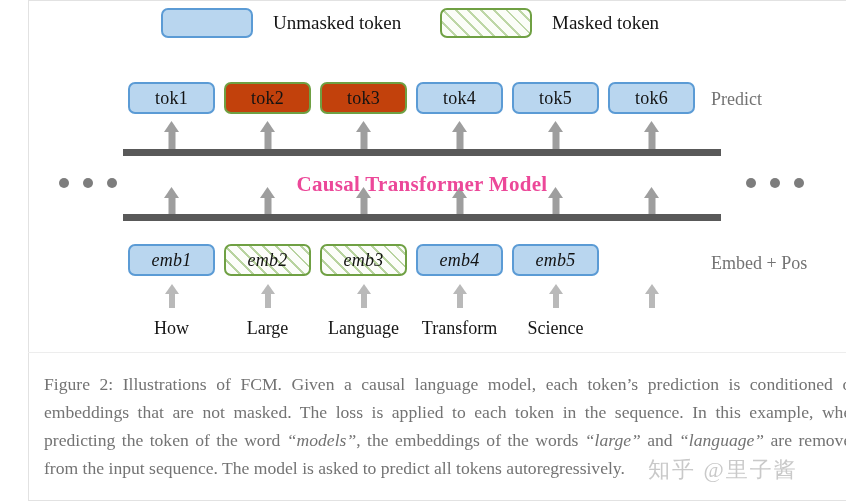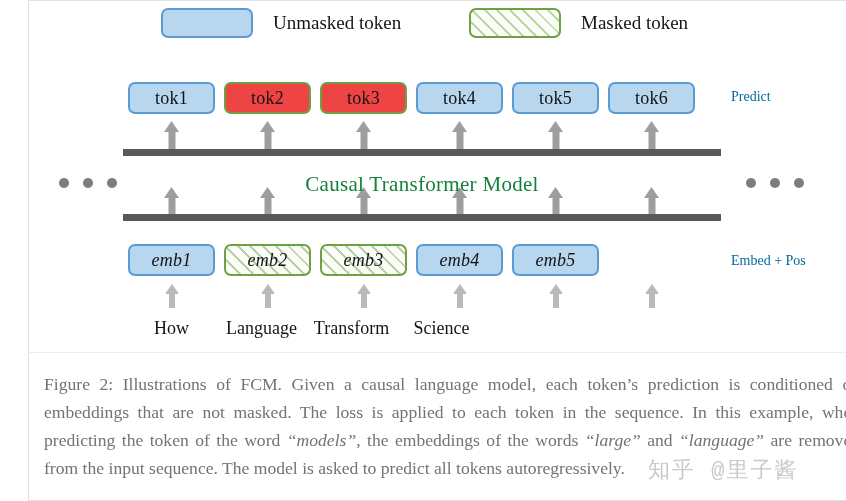--- a/index.html
+++ b/index.html
@@ -36,21 +36,21 @@
     position: absolute;
     left: 0; top: 0;
     width: 846px; height: 62px;
   }
   .legend-item {
     position: absolute;
     display: flex;
     align-items: center;
   }
   .legend-unmasked { left: 133px; top: 8px; }
-  .legend-masked   { left: 441px; top: 8px; }
+  .legend-masked   { left: 412px; top: 8px; }
   .swatch {
     width: 92px;
     height: 30px;
     border-radius: 7px;
     box-sizing: border-box;
   }
   .swatch-unmasked {
     background: #b9d6ef;
     border: 2.5px solid #5b9bd5;
   }
@@ -89,21 +89,21 @@
     justify-content: center;
     font-size: 18px;
     color: #131313;
     letter-spacing: .2px;
   }
   .node.unmasked {
     background: #b9d6ef;
     border: 2.5px solid #5b9bd5;
   }
   .node.masked-solid {
-    background: #ef4444;
+    background: #c2410c;
     border: 2.5px solid #6fa043;
   }
   .node.masked-hatch {
     border: 2.5px solid #6fa043;
     background-color: #fcfdfa;
     background-image: repeating-linear-gradient(
       45deg,
       rgba(139,183,99,0.60) 0px,
       rgba(139,183,99,0.60) 2px,
       rgba(255,255,255,0) 2px,
@@ -122,34 +122,34 @@
   .bar-top    { top: 149px; }
   .bar-bottom { top: 214px; }
 
   .model-label {
     position: absolute;
     left: 95px;
     top: 172px;
     width: 598px;
     text-align: center;
     font-size: 21px;
-    font-weight: normal;
-    color: #15803d;
+    font-weight: bold;
+    color: #ec4899;
     letter-spacing: .3px;
   }
 
   
   .arrow-layer { position: absolute; left: 0; top: 0; width: 846px; height: 352px; pointer-events: none; }
 
   
   .side-label {
     position: absolute;
-    left: 703px;
-    font-size: 14px;
-    color: #0369a1;
+    left: 683px;
+    font-size: 18px;
+    color: #737373;
     white-space: nowrap;
   }
   .side-predict { top: 89px; }
   .side-embed   { top: 253px; }
 
   
   .dots {
     position: absolute;
     display: flex;
     gap: 14px;
@@ -162,21 +162,21 @@
     border-radius: 50%;
     background: #7d7d7d;
   }
 
   
   .word-row {
     position: absolute;
     left: 100px;
     top: 318px;
     display: flex;
-    gap: 3px;
+    gap: 9px;
   }
   .word {
     width: 87px;
     text-align: center;
     font-size: 18px;
     color: #141414;
     white-space: nowrap;
   }
 
   
@@ -192,21 +192,21 @@
   }
   .caption i { font-style: italic; }
 
   
   .watermark {
     position: absolute;
     left: 620px;
     top: 455px;
     font-size: 22px;
     color: #c9c9c9;
-    font-family: Liberation Mono, monospace;
+    font-family: Liberation Serif, serif;
     white-space: nowrap;
     letter-spacing: 2px;
     text-align: center;
   }
 </style>
 </head>
 <body>
 
 <div id="page">
 
@@ -325,20 +325,21 @@
     <div class="box-row row-embs">
       <div class="node unmasked">emb1</div>
       <div class="node masked-hatch">emb2</div>
       <div class="node masked-hatch">emb3</div>
       <div class="node unmasked">emb4</div>
       <div class="node unmasked">emb5</div>
     </div>
 
     <div class="word-row">
       <div class="word">How</div>
+      <div class="word">Large</div>
       <div class="word">Language</div>
       <div class="word">Transform</div>
       <div class="word">Science</div>
     </div>
 
     <div class="side-label side-predict">Predict</div>
     <div class="side-label side-embed">Embed + Pos</div>
 
     <div class="dots dots-left">
       <span class="dot"></span>

